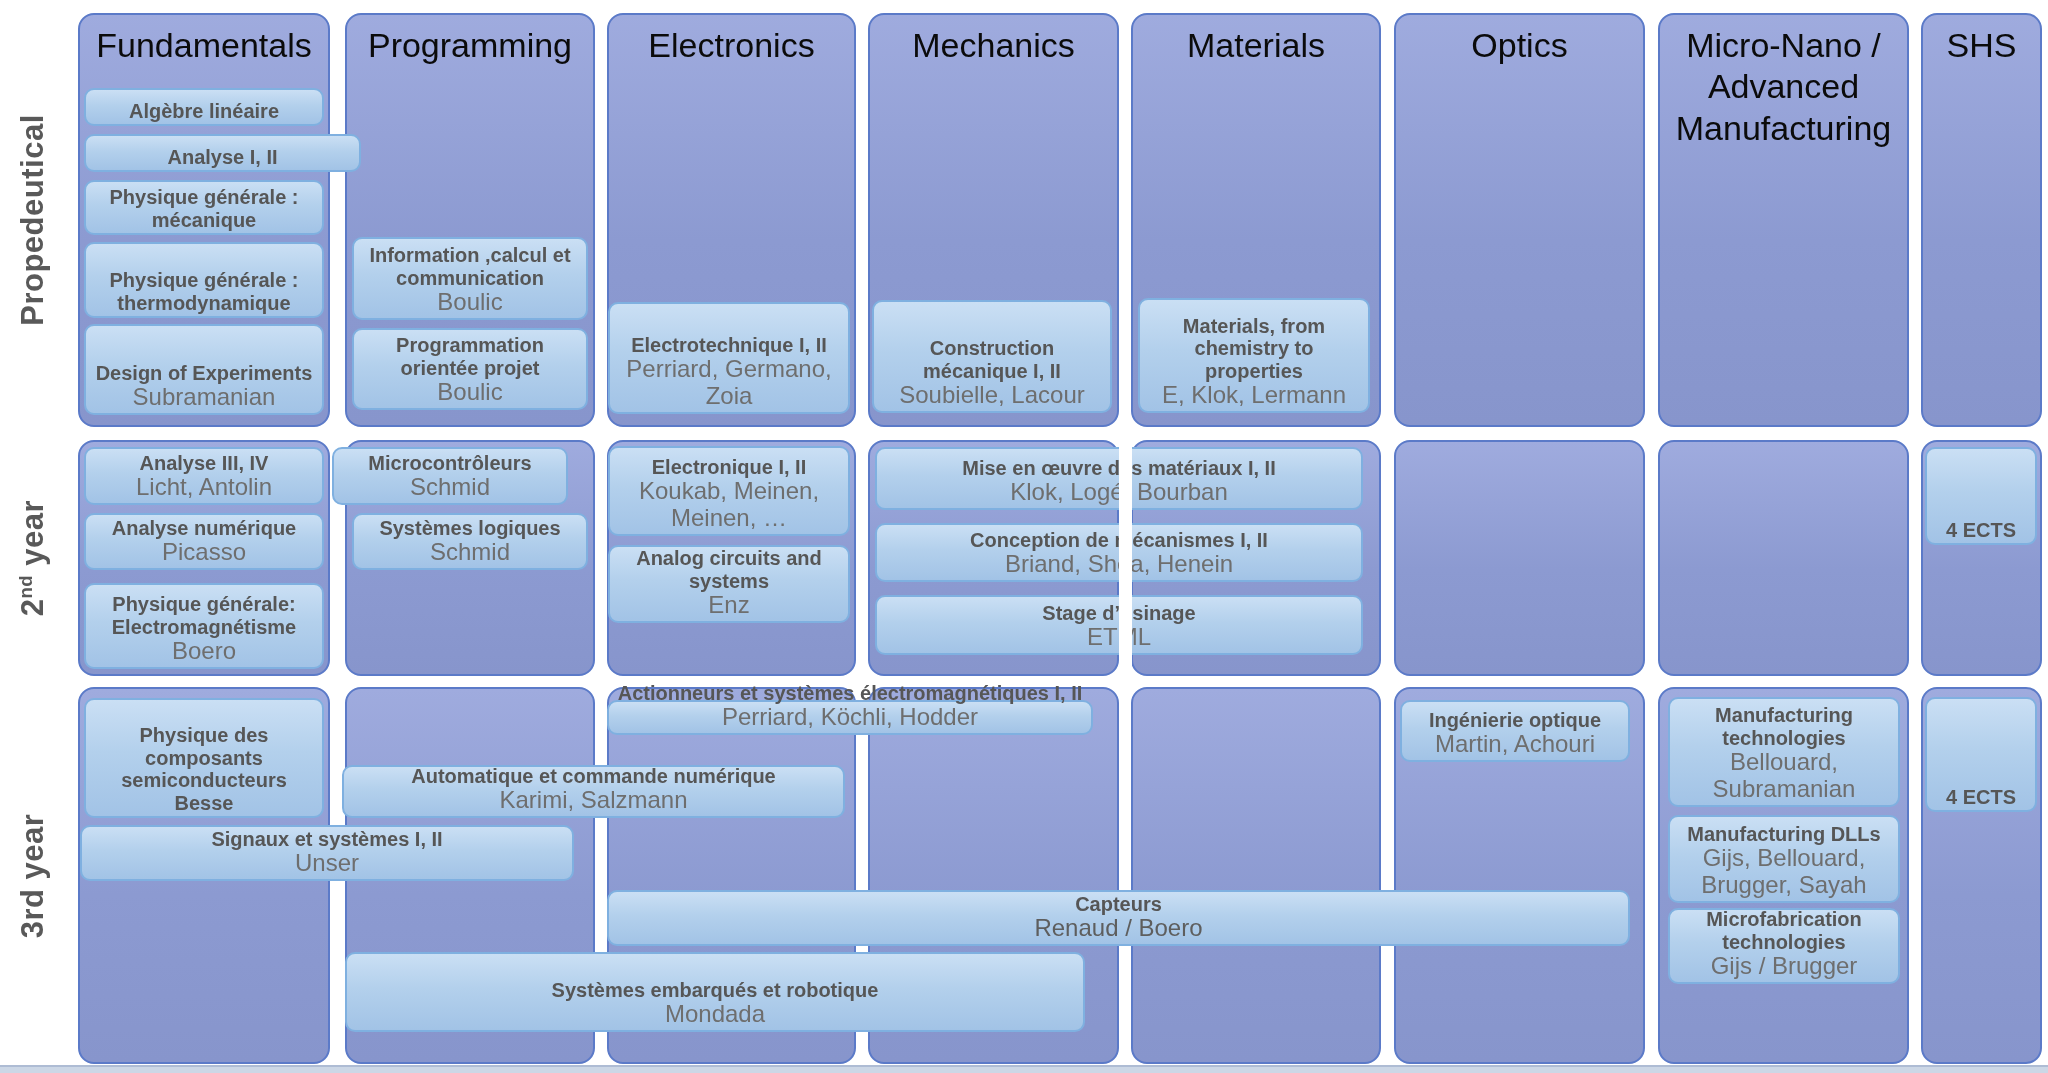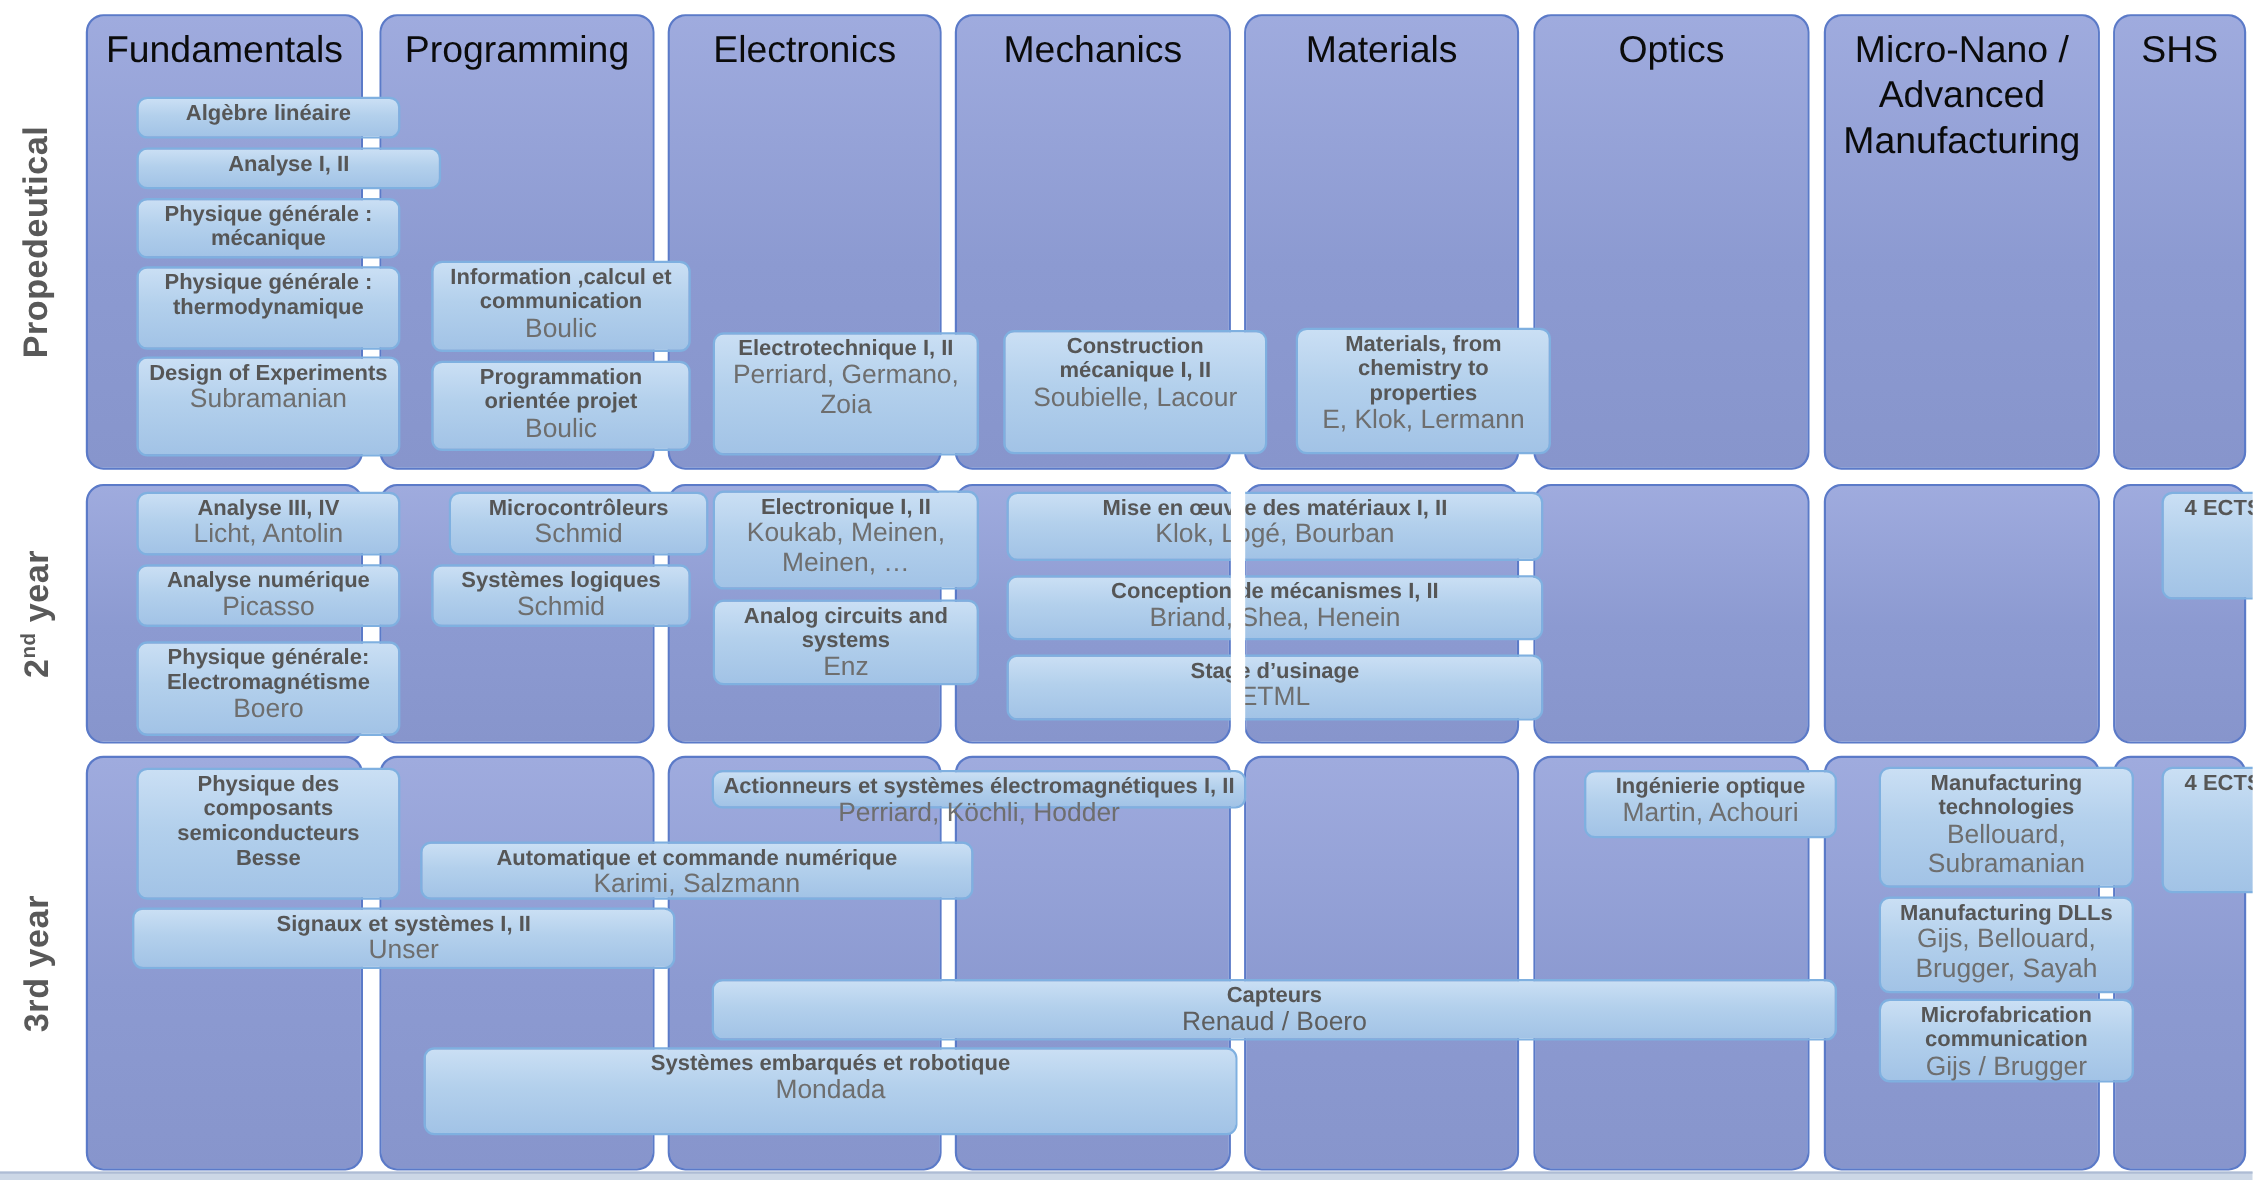--- a/index.html
+++ b/index.html
@@ -23,42 +23,42 @@
                justify-content:center;z-index:2;}
   .rl-p{top:13px;height:414px}.rl-2{top:440px;height:236px}.rl-3{top:687px;height:377px}
   .rowlab{transform:rotate(-90deg);white-space:nowrap;font-weight:bold;color:#595959;
           font-size:31px;letter-spacing:.5px;}
   .rowlab sup{font-size:60%;}
 
   
   .course{position:absolute;box-sizing:border-box;border-radius:10px;
           border:2px solid #7fb0e0;
           background:linear-gradient(180deg,#cadff4 0%,#b3d0ec 45%,#a2c3e6 100%);
-          display:flex;flex-direction:column;align-items:center;justify-content:flex-start;
-          text-align:center;z-index:5;padding:2px 6px;margin-left:40px;}
+          display:flex;flex-direction:column;align-items:center;justify-content:flex-end;
+          text-align:center;z-index:5;padding:2px 6px;}
   .course .t{font-weight:bold;color:#565656;font-size:20px;line-height:1.12;}
   .course .i{color:#6e6e6e;font-size:24px;line-height:1.12;}
   .capt .i{font-weight:normal;color:#5e5e5e;}
 
   
   .c-f0{left:84px;top:88px;width:240px;height:38px}
   .c-f1{left:84px;top:134px;width:277px;height:38px}
   .c-f2{left:84px;top:180px;width:240px;height:55px}
   .c-f3{left:84px;top:242px;width:240px;height:76px}
   .c-f4{left:84px;top:324px;width:240px;height:91px}
   .c-p0{left:352px;top:237px;width:236px;height:83px}
   .c-p1{left:352px;top:328px;width:236px;height:82px}
   .c-e0{left:608px;top:302px;width:242px;height:112px}
   .c-m0{left:872px;top:300px;width:240px;height:113px}
   .c-t0{left:1138px;top:298px;width:232px;height:115px}
   
   .c2-f0{left:84px;top:447px;width:240px;height:58px}
   .c2-f1{left:84px;top:513px;width:240px;height:57px}
   .c2-f2{left:84px;top:583px;width:240px;height:86px}
-  .c2-p0{left:368px;top:447px;width:236px;height:58px}
+  .c2-p0{left:332px;top:447px;width:236px;height:58px}
   .c2-p1{left:352px;top:513px;width:236px;height:57px}
   .c2-e0{left:608px;top:446px;width:242px;height:90px}
   .c2-e1{left:608px;top:545px;width:242px;height:78px}
   .c2-mm0{left:875px;top:447px;width:488px;height:63px}
   .c2-mm1{left:875px;top:523px;width:488px;height:59px}
   .c2-mm2{left:875px;top:595px;width:488px;height:60px}
   .c2-shs{left:1925px;top:447px;width:112px;height:98px}
   
   .c3-f0{left:84px;top:698px;width:240px;height:120px}
   .c3-act{left:607px;top:700px;width:486px;height:35px}
@@ -249,21 +249,21 @@
     </div>
   <div class="course c3-mn0">
     <div class="t">Manufacturing technologies</div>
     <div class="i">Bellouard, Subramanian</div>
     </div>
   <div class="course c3-mn1">
     <div class="t">Manufacturing DLLs</div>
     <div class="i">Gijs, Bellouard, Brugger, Sayah</div>
     </div>
   <div class="course c3-mn2">
-    <div class="t">Microfabrication communication</div>
+    <div class="t">Microfabrication technologies</div>
     <div class="i">Gijs / Brugger</div>
     </div>
   <div class="course c3-shs">
     <div class="t">4 ECTS</div>
     </div>
 
   <div class="bottom-strip"></div>
 </div>
 
 </body></html>

